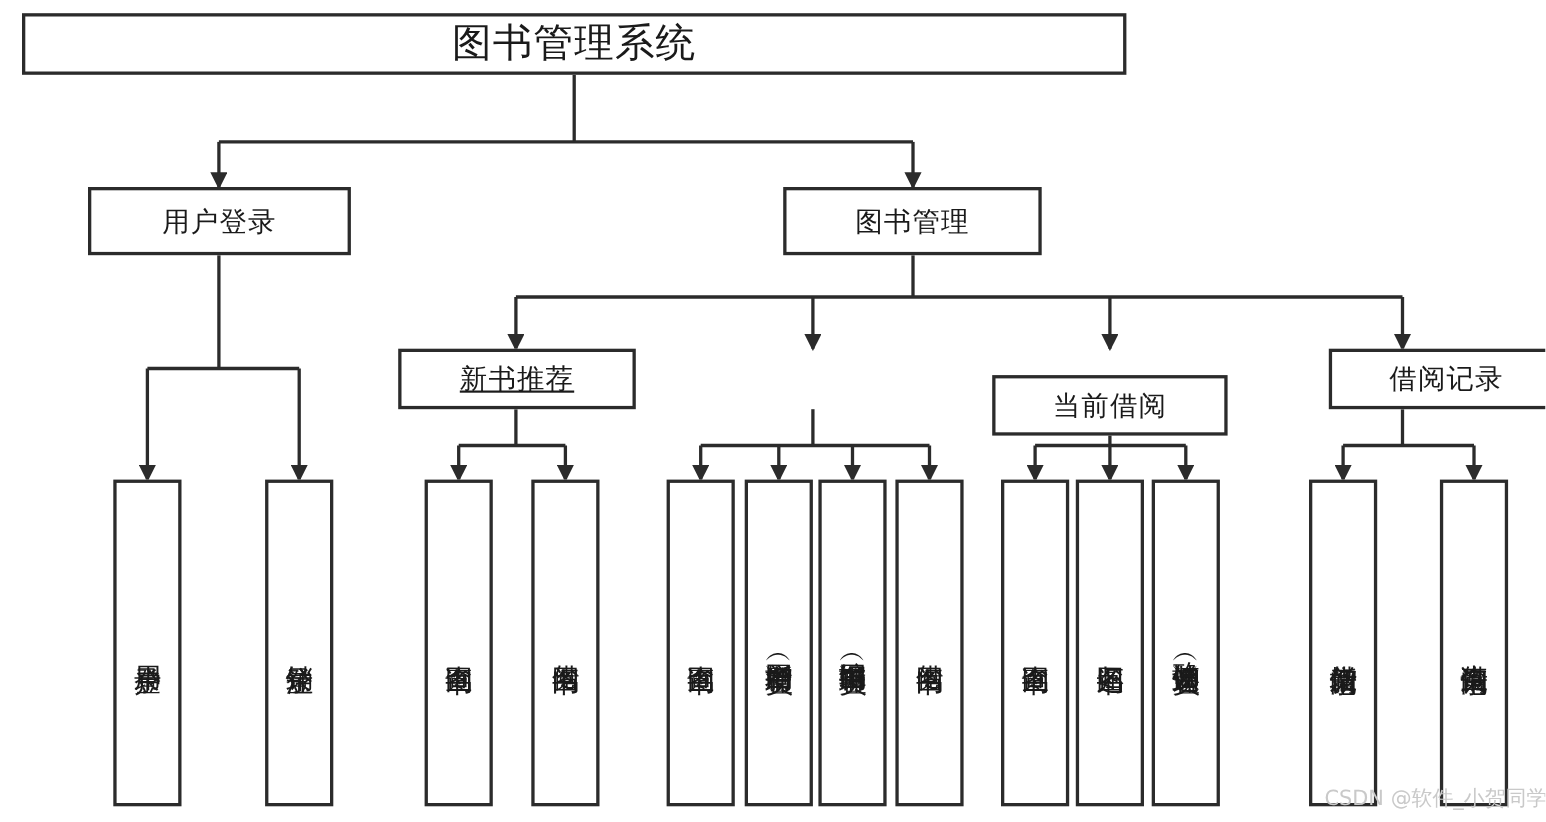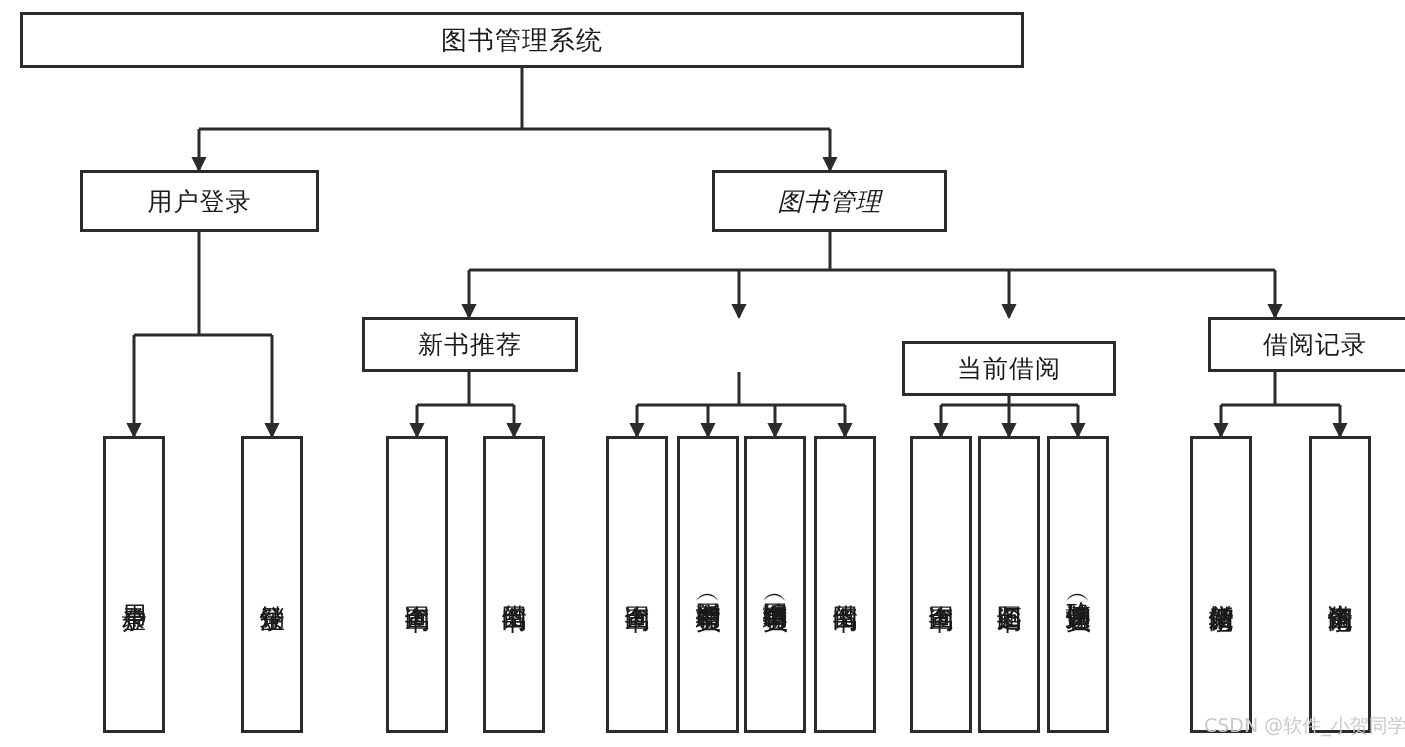--- a/index.html
+++ b/index.html
@@ -31,21 +31,21 @@
     align-items: center;
     justify-content: center;
     color: #1a1a1a;
   }
   .node.horiz {
     font-size: 25px;
     letter-spacing: 1px;
     line-height: 1;
   }
   .node.root {
-    font-size: 26px;
+    font-size: 36px;
   }
   .node.leaf {
     align-items: center;
     justify-content: center;
     padding-top: 4px;
   }
   .vtext {
     writing-mode: vertical-rl;
     text-orientation: upright;
     font-size: 25px;
@@ -114,23 +114,23 @@
       <path d="M 1275 372 L 1275 405"></path>
       <path d="M 1221 405 L 1340 405"></path>
       <path d="M 1221 405 L 1221 436" marker-end="url(#arrow)"></path>
       <path d="M 1340 405 L 1340 436" marker-end="url(#arrow)"></path>
     </g>
   </svg>
 
   <div class="node horiz root" style="left:20px; top:12px; width:1004px; height:56px;">图书管理系统</div>
 
   <div class="node horiz" style="left:80px; top:170px; width:239px; height:62px;">用户登录</div>
-  <div class="node horiz" style="left:712px; top:170px; width:235px; height:62px;font-style:italic;">图书管理</div>
+  <div class="node horiz" style="left:712px; top:170px; width:235px; height:62px;">图书管理</div>
 
-  <div class="node horiz" style="left:362px; top:317px; width:216px; height:55px;">新书推荐</div>
+  <div class="node horiz" style="left:362px; top:317px; width:216px; height:55px;text-decoration:underline;">新书推荐</div>
   <div class="node horiz" style="left:902px; top:317px; width:214px; height:55px;margin-top:24px;">当前借阅</div>
   <div class="node horiz" style="left:1208px; top:317px; width:214px; height:55px;">借阅记录</div>
 
   <div class="node leaf" style="left:103px; top:436px; width:62px; height:297px;">
     <span class="vtext">用户登录</span>
   </div>
   <div class="node leaf" style="left:241px; top:436px; width:62px; height:297px;">
     <span class="vtext">注销登录</span>
   </div>
 

